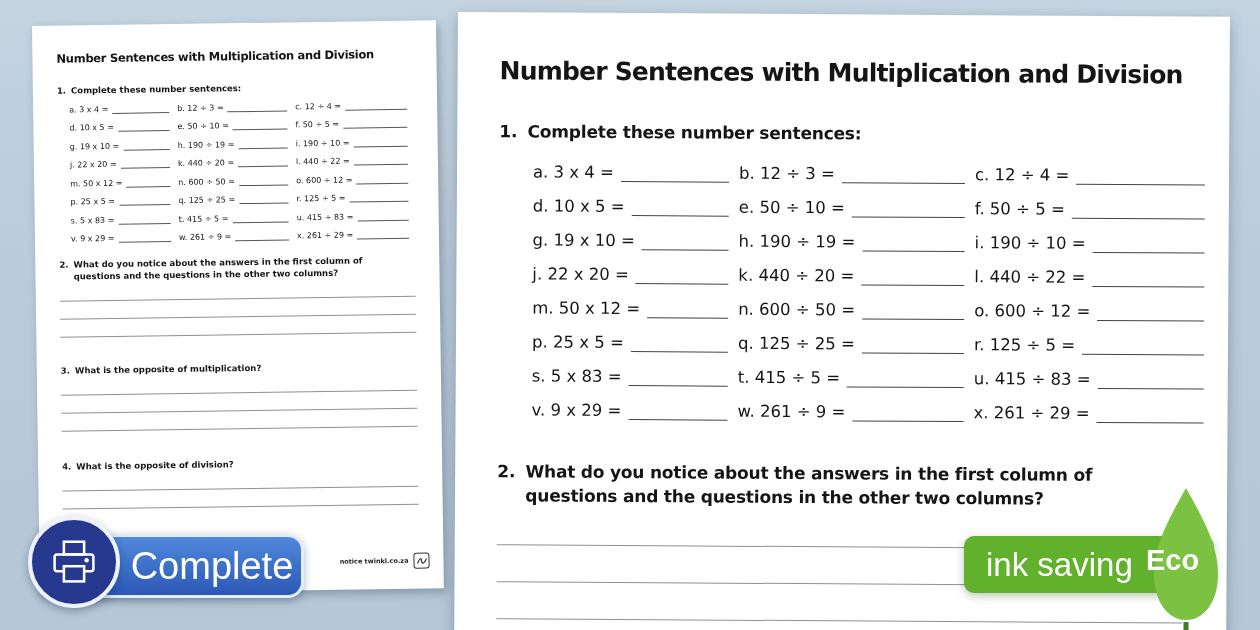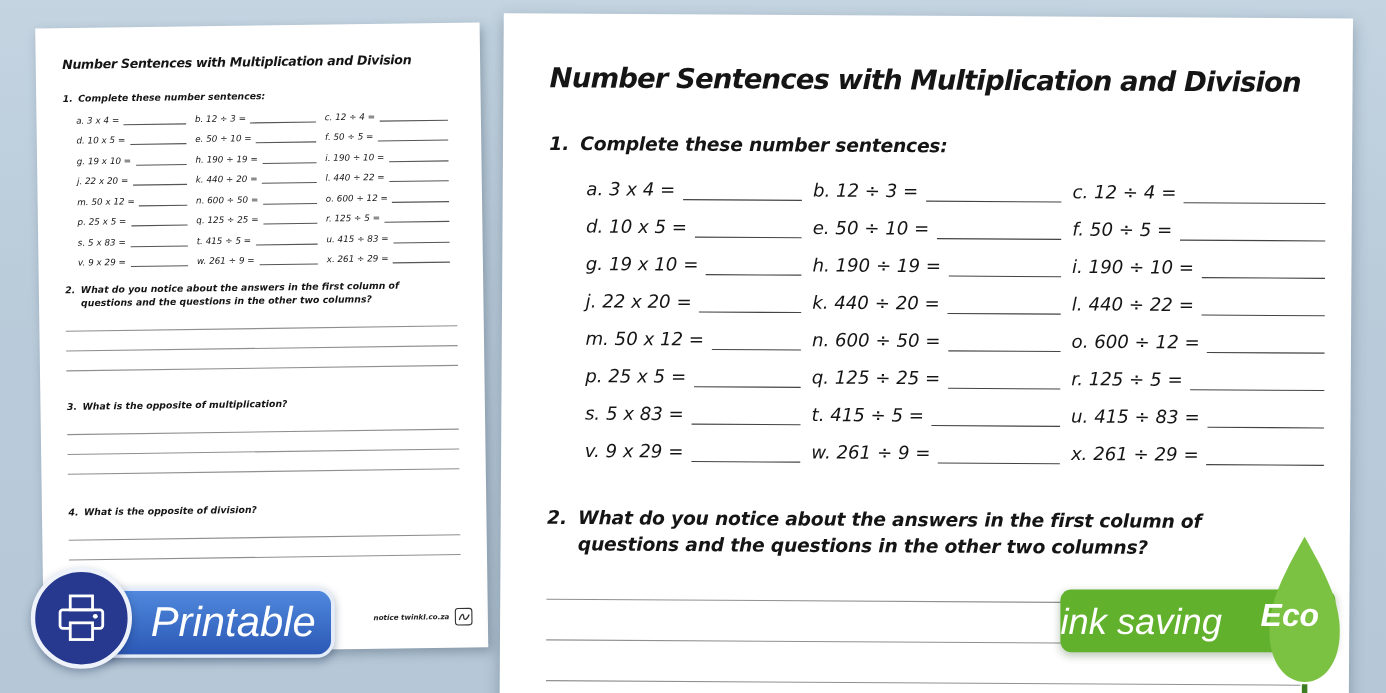--- a/index.html
+++ b/index.html
@@ -1,20 +1,20 @@
 <!DOCTYPE html>
 <html><head>
 <meta charset="utf-8">
 <style>
   * { margin:0; padding:0; box-sizing:border-box; }
   html,body { width:1260px; height:630px; }
   body { font-family:"DejaVu Sans", sans-serif; overflow:hidden; }
 
   .stage { position:relative; width:1260px; height:630px; overflow:hidden;
-           background:linear-gradient(180deg,#c4d4e1 0%, #bacbda 40%, #b6c8d7 100%);font-style:italic; }
+           background:linear-gradient(180deg,#c4d4e1 0%, #bacbda 40%, #b6c8d7 100%); }
 
   .page { position:absolute; background:#fff; color:#151515; }
 
   
   .page-small {
     left:32px; top:26px; width:404px; height:568px;
     transform:rotate(-0.8deg); transform-origin:top left;
     box-shadow:3px 4px 10px rgba(50,70,90,.38);
     padding:26px 24px 0 24px; z-index:1;
   }
@@ -82,21 +82,21 @@
     box-shadow:0 3px 8px rgba(20,40,80,.35);
     display:flex; align-items:center; justify-content:center;
   }
 
   
   .eco-badge { position:absolute; left:960px; top:480px; width:300px; height:150px; z-index:5; }
   .eco-pill {
     position:absolute; left:4px; top:56px; width:250px; height:57px;
     background:#61b12c; border-radius:10px;
     box-shadow:0 3px 8px rgba(30,70,20,.3);
-    display:flex; align-items:center; 
+    display:flex; align-items:center; padding-left:22px;
   }
   .eco-pill span { font-size:33px; color:#fff; font-family:"Liberation Sans", sans-serif; }
   .eco-leaf { position:absolute; left:186px; top:6px; width:80px; height:150px; }
   .eco-text { position:absolute; left:186px; top:64px; width:80px; text-align:left;
               font-size:29px; font-weight:bold; color:#fff;
               font-family:"Liberation Sans", sans-serif; z-index:6; }
 </style>
 </head>
 <body>
 
@@ -361,21 +361,21 @@
     </div>
     <div class="lines-lg">
       <div class="answer-line-lg"></div>
       <div class="answer-line-lg"></div>
       <div class="answer-line-lg"></div>
     </div>
   </div>
 
   <div class="printable-badge">
     <div class="printable-pill">
-      <span class="printable-text">Printable</span>
+      <span class="printable-text">Complete</span>
     </div>
     <div class="printer-circle">
       <svg width="54" height="54" viewBox="0 0 64 64">
         <rect x="20" y="8" width="24" height="15" fill="none" stroke="#fff" stroke-width="3"></rect>
         <rect x="9" y="23" width="46" height="20" rx="3" fill="none" stroke="#fff" stroke-width="3"></rect>
         <circle cx="47" cy="30" r="2.6" fill="#fff"></circle>
         <rect x="20" y="37" width="24" height="18" fill="#27398e" stroke="#fff" stroke-width="3"></rect>
       </svg>
     </div>
   </div>

